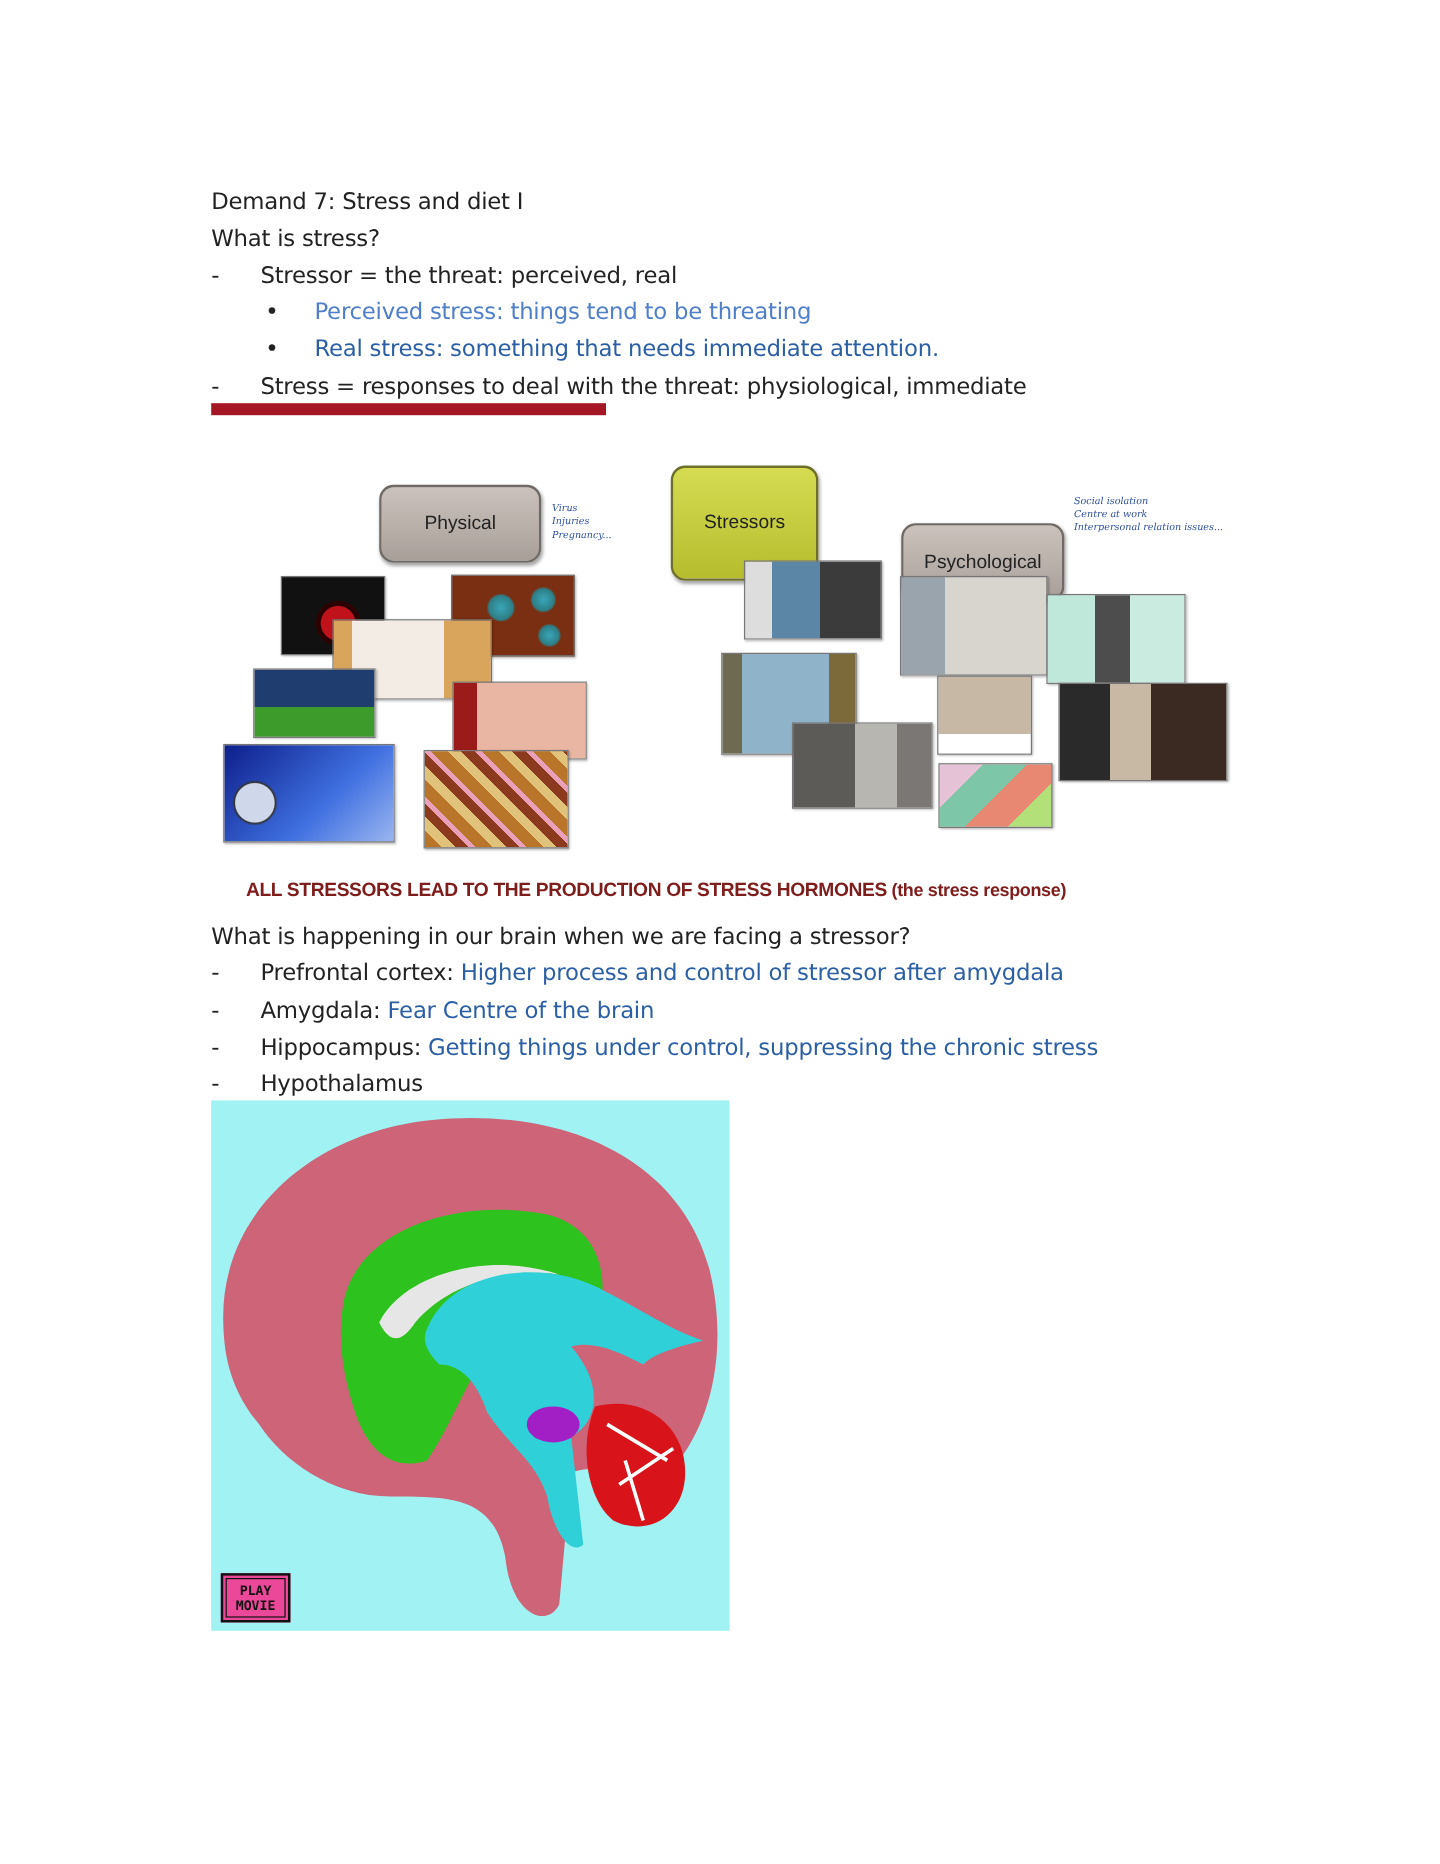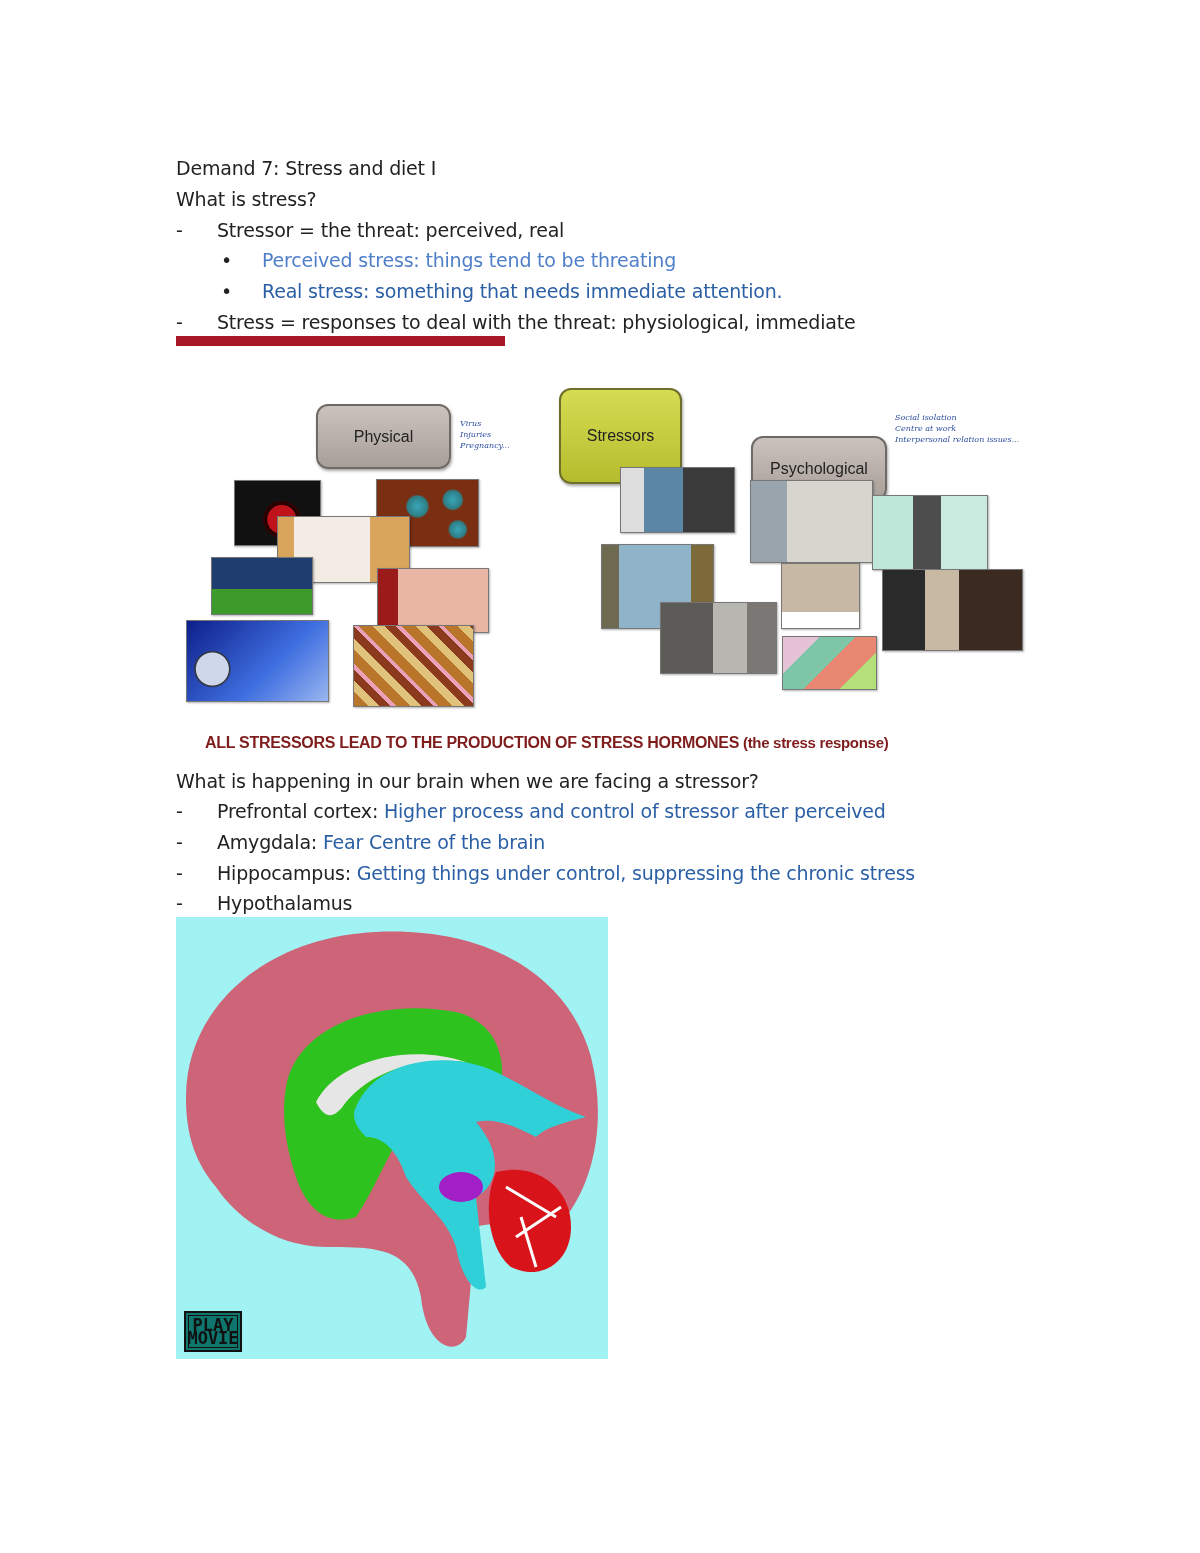--- a/index.html
+++ b/index.html
@@ -20,23 +20,23 @@
   .node.yellow { background:linear-gradient(#d6dc52,#b5bd2e); border-color:#6d6f2a; }
   .note { position:absolute; font-family:"DejaVu Serif", serif; font-style:italic; font-size:8px;
           line-height:11px; color:#2e4fa0; white-space:nowrap; }
 
   .photo { position:absolute; border:1px solid #777; box-shadow:1px 1px 2px rgba(0,0,0,0.3); }
 
   .headline { position:absolute; left:205px; top:734px; font-family:"Liberation Sans", sans-serif;
               font-weight:bold; font-size:16px; color:#7f1d1d; white-space:nowrap; letter-spacing:-0.3px; }
 
   .brain-panel { position:absolute; left:176px; top:917px; width:432px; height:442px; background:#a1f2f3; overflow:hidden; }
-  .play-btn { position:absolute; left:8px; top:394px; width:54px; height:37px; background:#0f766e;
+  .play-btn { position:absolute; left:8px; top:394px; width:54px; height:37px; background:#ec4899;
               border:2px solid #111; outline:1px solid #111; outline-offset:-5px;
-              font-family:"DejaVu Sans Mono", monospace; font-size:17px; font-weight:bold; line-height:13px;
+              font-family:"DejaVu Sans Mono", monospace; font-size:11px; font-weight:bold; line-height:13px;
               display:flex; flex-direction:column; align-items:center; justify-content:center; color:#111; }
 </style>
 </head>
 <body>
 
 <div class="line" style="top:156px">Demand 7: Stress and diet I</div>
 <div class="line" style="top:187px">What is stress?</div>
 
 <div class="line" style="top:218px">
   <span class="dash">-</span><span>Stressor = the threat: perceived, real</span>
@@ -84,21 +84,21 @@
 <div class="photo" style="left:882px;top:569px;width:139px;height:80px;background:linear-gradient(90deg,#2a2a2a 0 30%,#c8b9a4 30% 55%,#3a2a22 55%);"></div>
 <div class="photo" style="left:660px;top:602px;width:115px;height:70px;background:linear-gradient(90deg,#5d5b58 0 45%,#b7b6b1 45% 75%,#7a7774 75%);"></div>
 <div class="photo" style="left:782px;top:636px;width:93px;height:52px;background:linear-gradient(135deg,#e6c2d6 0 25%,#7ec6a8 25% 50%,#e98872 50% 75%,#b4e07a 75%);"></div>
 
 <div class="headline">
   <span>ALL STRESSORS LEAD TO THE PRODUCTION OF STRESS HORMONES</span><span style="font-size:15px"> (the stress response)</span>
 </div>
 
 <div class="line" style="top:769px">What is happening in our brain when we are facing a stressor?</div>
 <div class="line" style="top:799px">
-  <span class="dash">-</span><span>Prefrontal cortex: </span><span class="blue">Higher process and control of stressor after perceived</span>
+  <span class="dash">-</span><span>Prefrontal cortex: </span><span class="blue">Higher process and control of stressor after amygdala</span>
 </div>
 <div class="line" style="top:830px">
   <span class="dash">-</span><span>Amygdala: </span><span class="blue">Fear Centre of the brain</span>
 </div>
 <div class="line" style="top:861px">
   <span class="dash">-</span><span>Hippocampus: </span><span class="blue">Getting things under control, suppressing the chronic stress</span>
 </div>
 <div class="line" style="top:891px">
   <span class="dash">-</span><span>Hypothalamus</span>
 </div>

